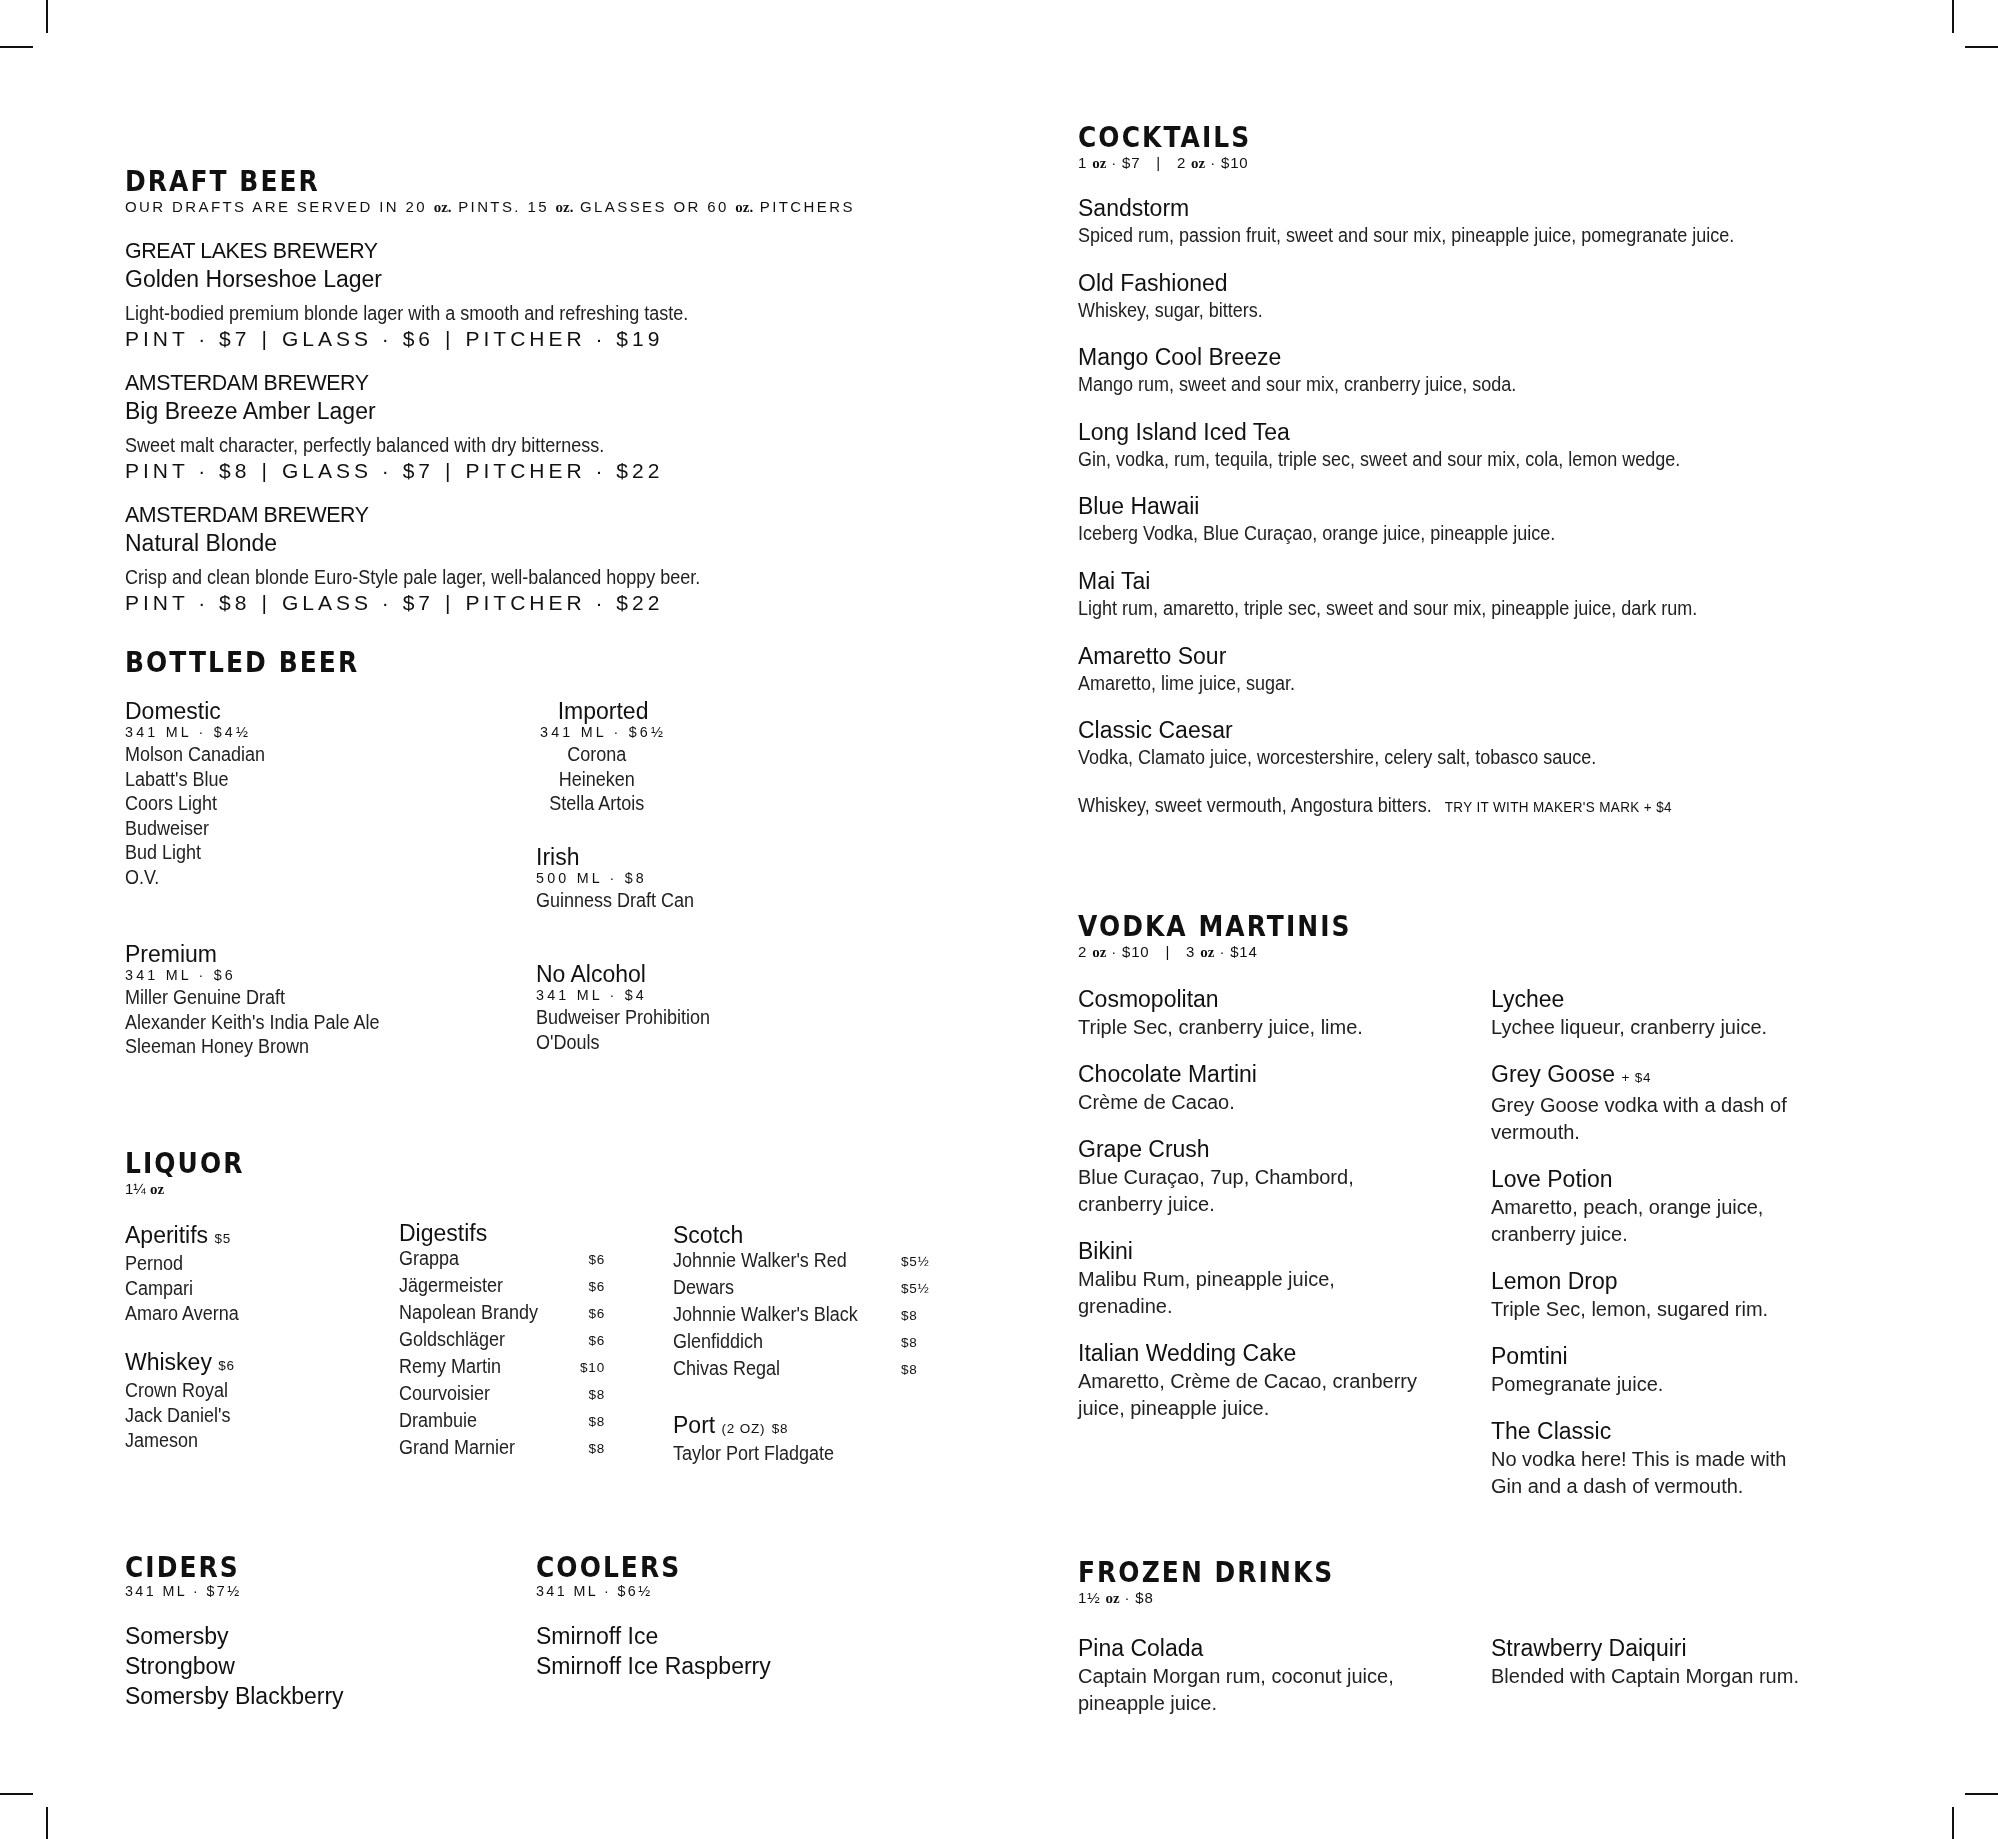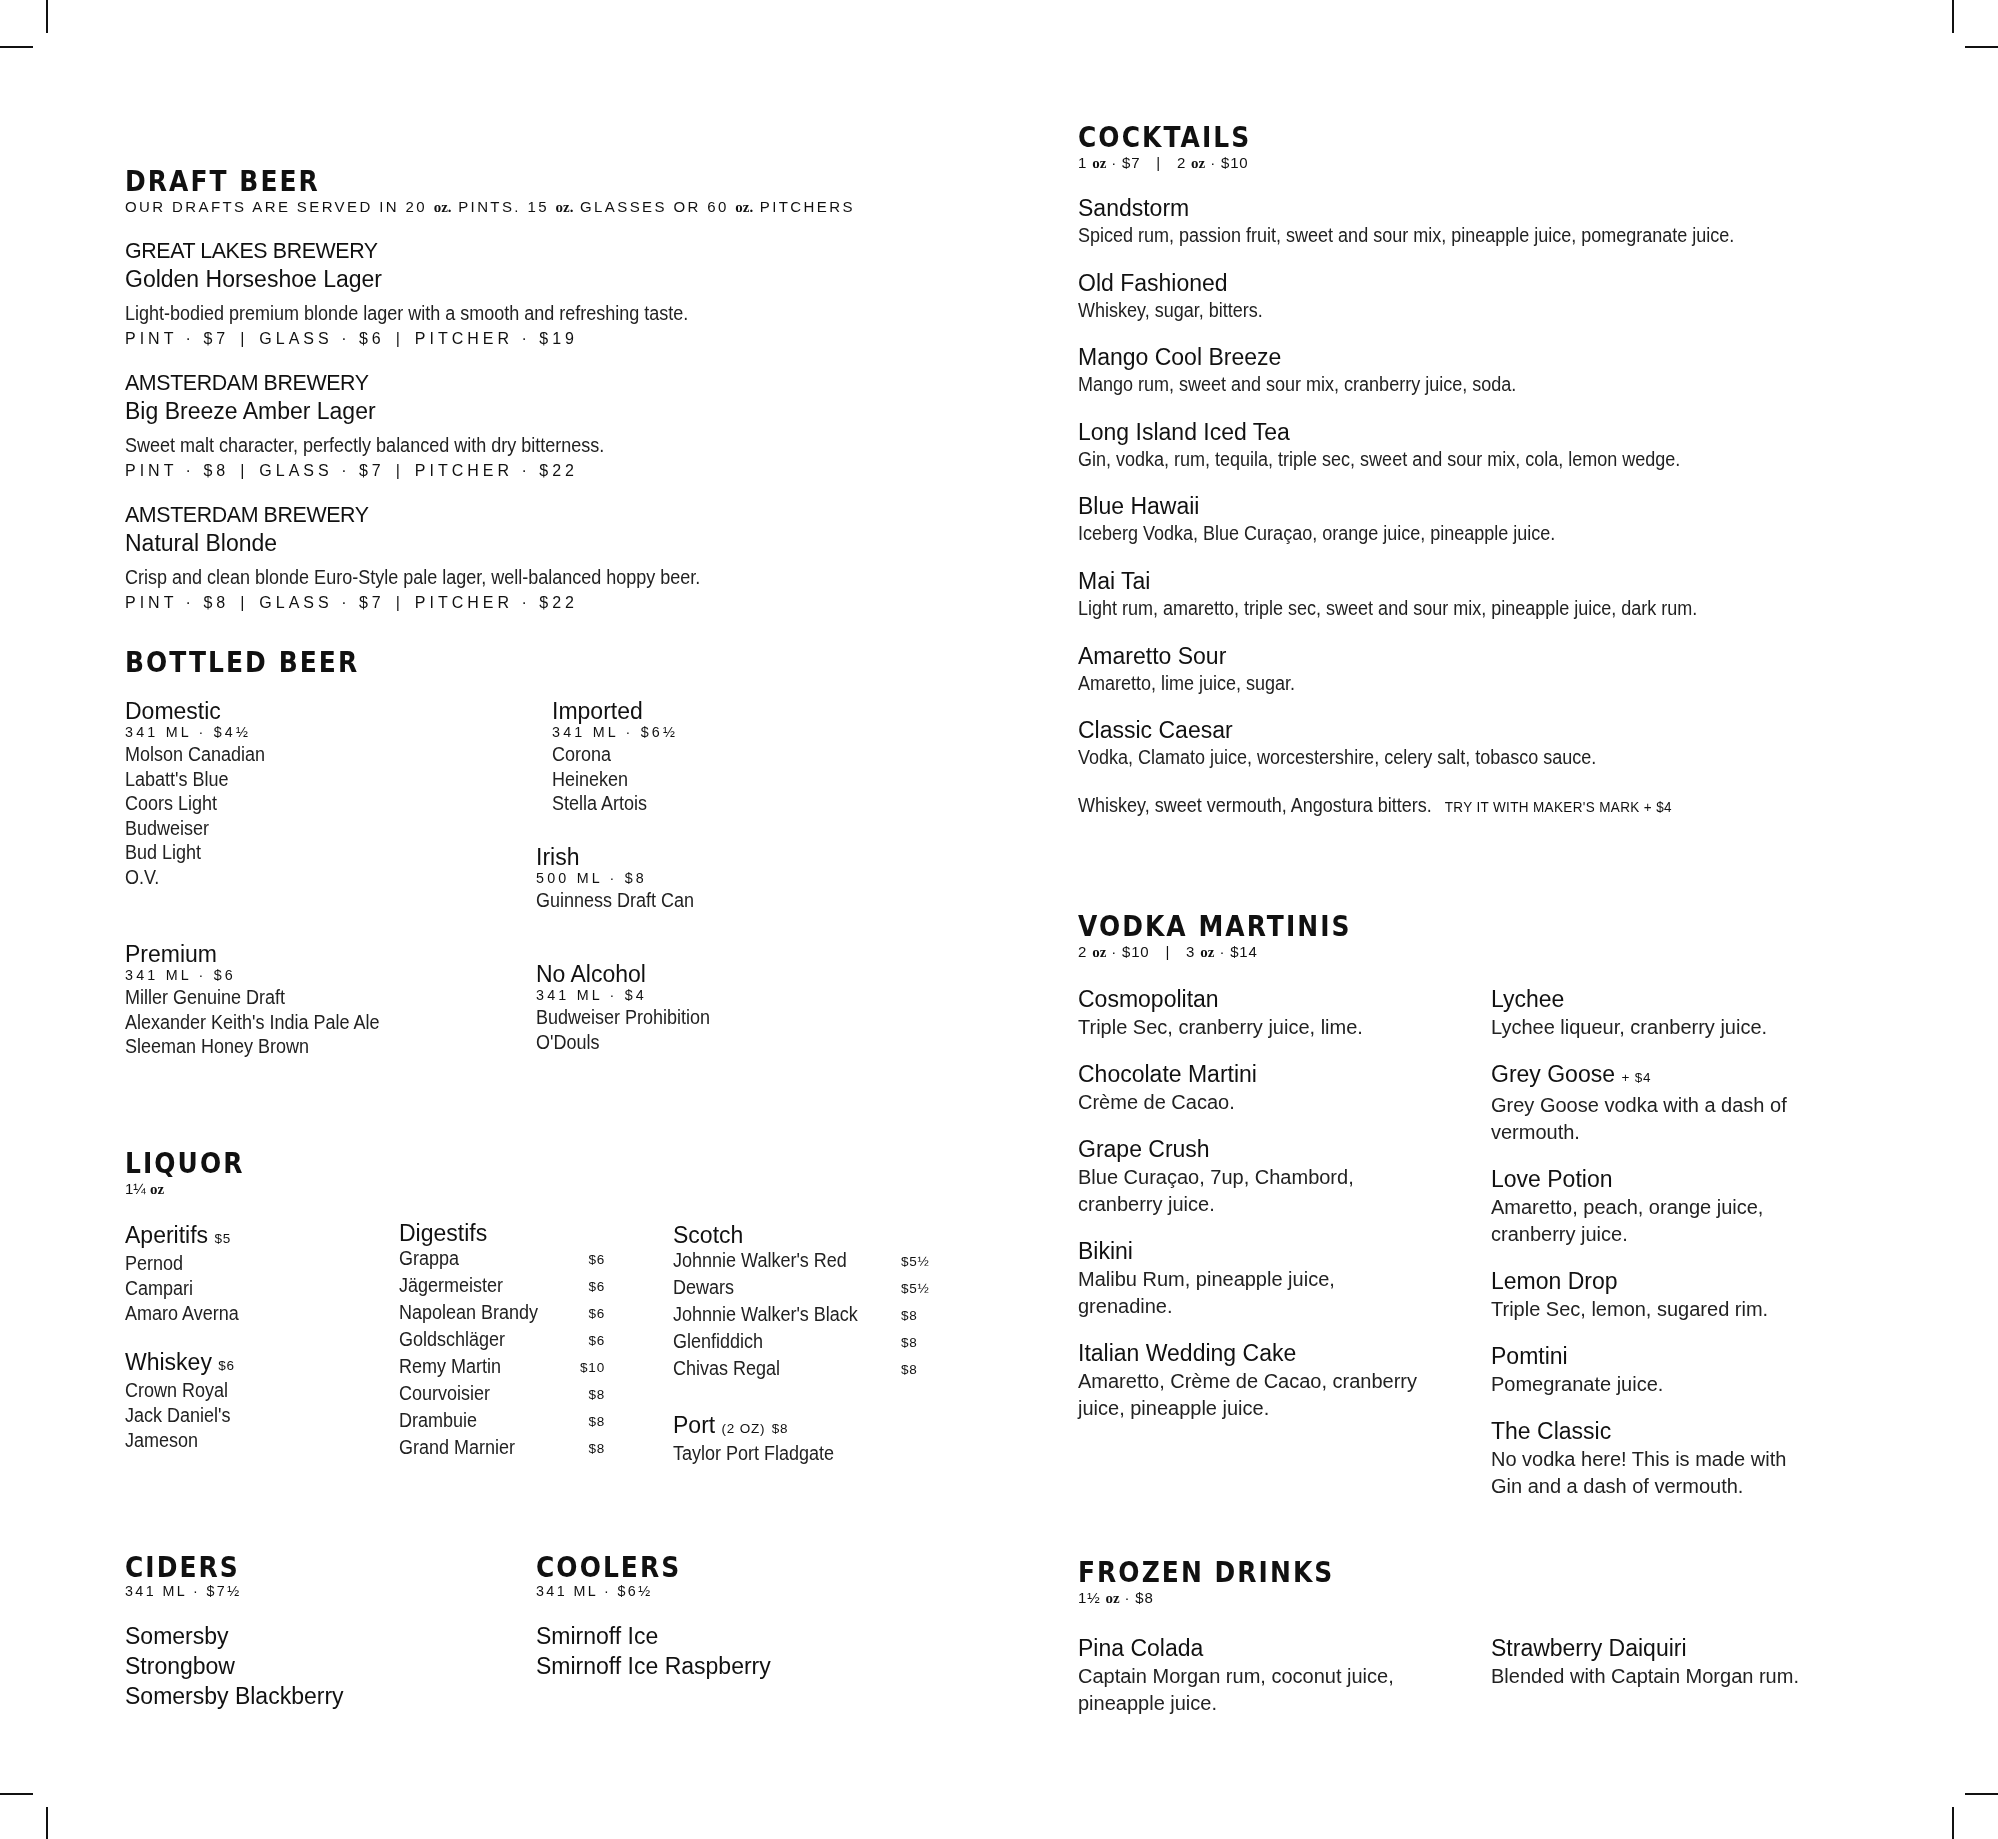--- a/index.html
+++ b/index.html
@@ -6,21 +6,21 @@
   body { width: 1999px; height: 1840px; position: relative; overflow: hidden; color: #111111; font-family: "Liberation Sans", sans-serif; }
   .crop { position: absolute; background: #111; }
   .sec { position: absolute; }
   .h1 { font-family: "DejaVu Sans", sans-serif; font-weight: bold; font-size: 29px; letter-spacing: 2.4px; line-height: 32px; margin: 0; transform: scaleX(0.86); transform-origin: left; white-space: nowrap; }
   .sub { font-family: "Liberation Sans", sans-serif; font-size: 15px; letter-spacing: 2.4px; line-height: 19px; white-space: nowrap; }
   .sub b { font-weight: bold; letter-spacing: 0; font-family: Liberation Serif, serif; }
   .brewery { font-size: 21.4px; line-height: 27px; letter-spacing: -0.4px; white-space: nowrap; }
   .iname { font-size: 23px; line-height: 29px; white-space: nowrap; }
   .desc { font-size: 20px; line-height: 27px; color: #222; transform: scaleX(0.9); transform-origin: left; white-space: nowrap; }
   .desc-wrap { font-size: 20px; line-height: 27px; color: #222; }
-  .price { font-size: 16px; letter-spacing: 4px; line-height: 19px; white-space: nowrap; margin-top: 1.6px; }
+  .price { font-size: 21px; letter-spacing: 4px; line-height: 19px; white-space: nowrap; margin-top: 1.6px; }
   .price .sep { padding: 0 11px; }
   .sublabel { font-size: 23px; line-height: 25.4px; white-space: nowrap; }
   .ml { font-size: 14.3px; letter-spacing: 3.2px; line-height: 17.5px; white-space: nowrap; }
   .li { font-size: 20px; line-height: 24.6px; color: #222; transform: scaleX(0.9); transform-origin: left; white-space: nowrap; }
   .big-li { font-size: 23px; line-height: 30px; white-space: nowrap; }
   .small { font-size: 13.5px; letter-spacing: 0.8px; }
   .row { display: flex; justify-content: space-between; }
   .item { margin-bottom: 22px; }
   .cocktail { margin-bottom: 20.6px; }
   .cocktail .iname { line-height: 27px; }
@@ -83,21 +83,21 @@
   <div class="li">Bud Light</div>
   <div class="li">O.V.</div>
 </div>
 <div class="sec" style="left:125px;top:942px;">
   <div class="sublabel">Premium</div>
   <div class="ml">341 ML  ·  $6</div>
   <div class="li">Miller Genuine Draft</div>
   <div class="li">Alexander Keith's India Pale Ale</div>
   <div class="li">Sleeman Honey Brown</div>
 </div>
-<div class="sec" style="left:552px;top:699px;">
+<div class="sec" style="left:540px;top:699px;text-align:center;">
   <div class="sublabel">Imported</div>
   <div class="ml">341 ML  ·  $6½</div>
   <div class="li">Corona</div>
   <div class="li">Heineken</div>
   <div class="li">Stella Artois</div>
 </div>
 <div class="sec" style="left:536px;top:845px;">
   <div class="sublabel">Irish</div>
   <div class="ml">500 ML  ·  $8</div>
   <div class="li">Guinness Draft Can</div>

